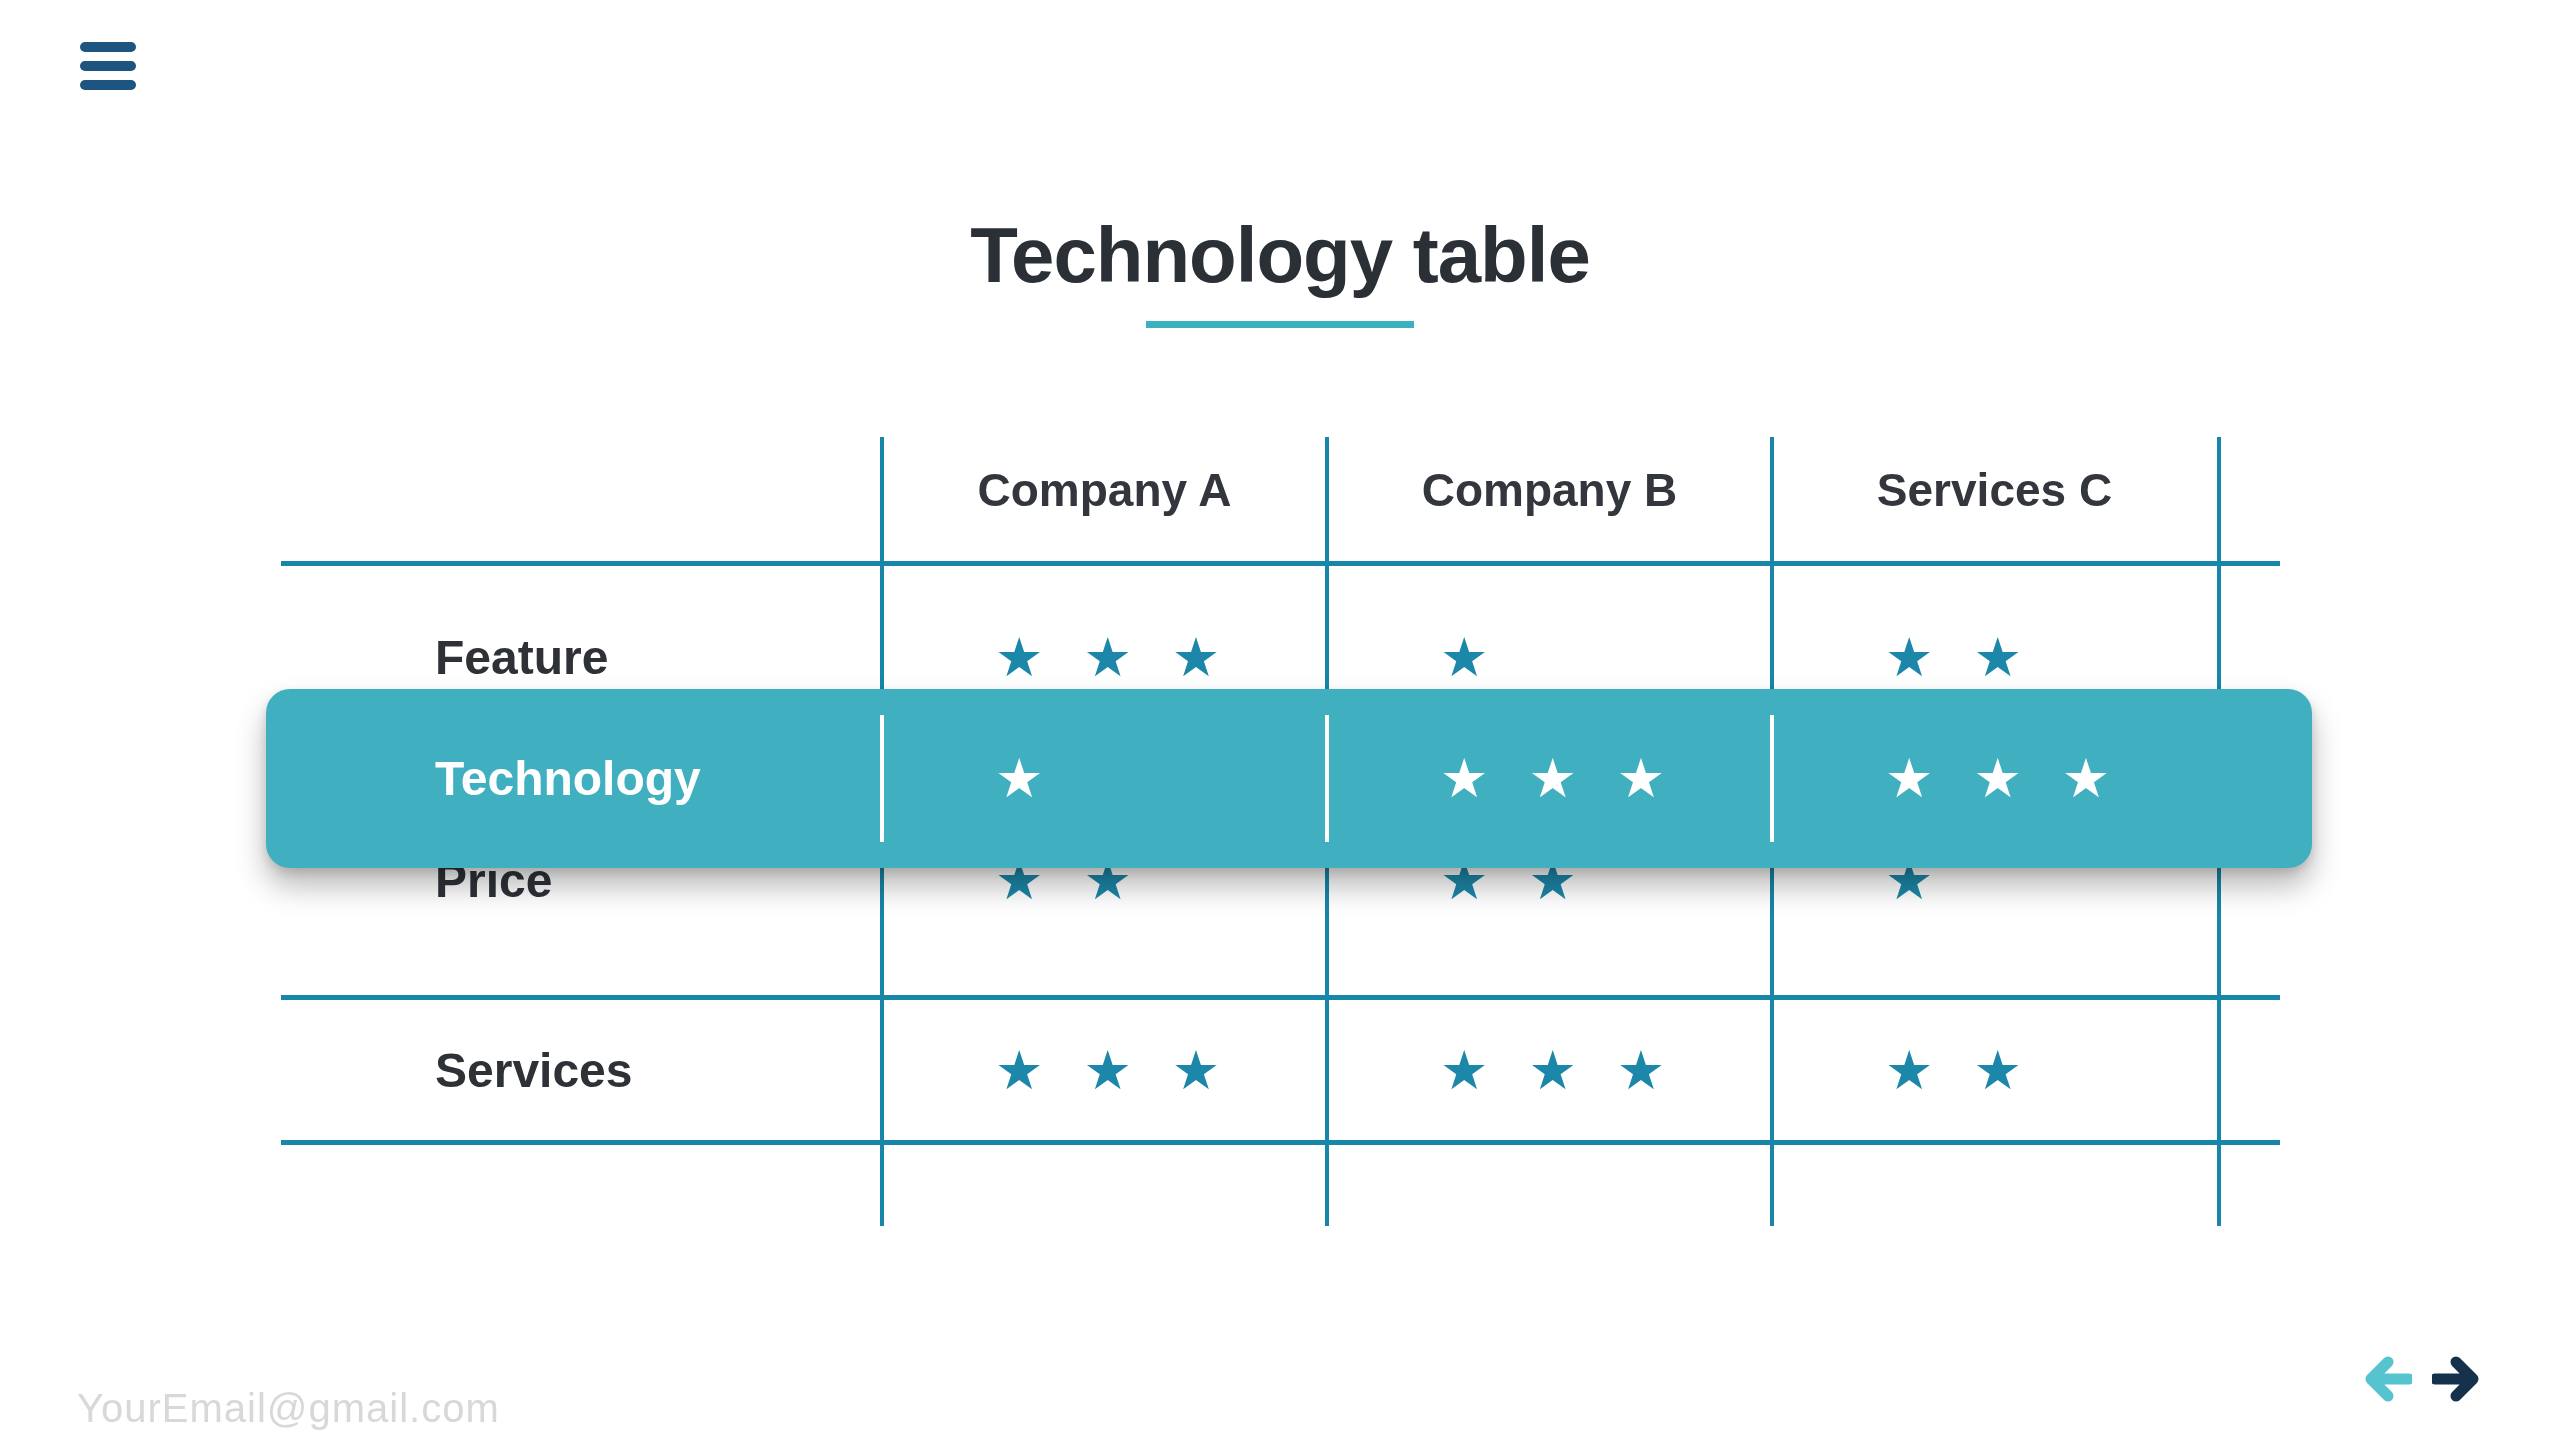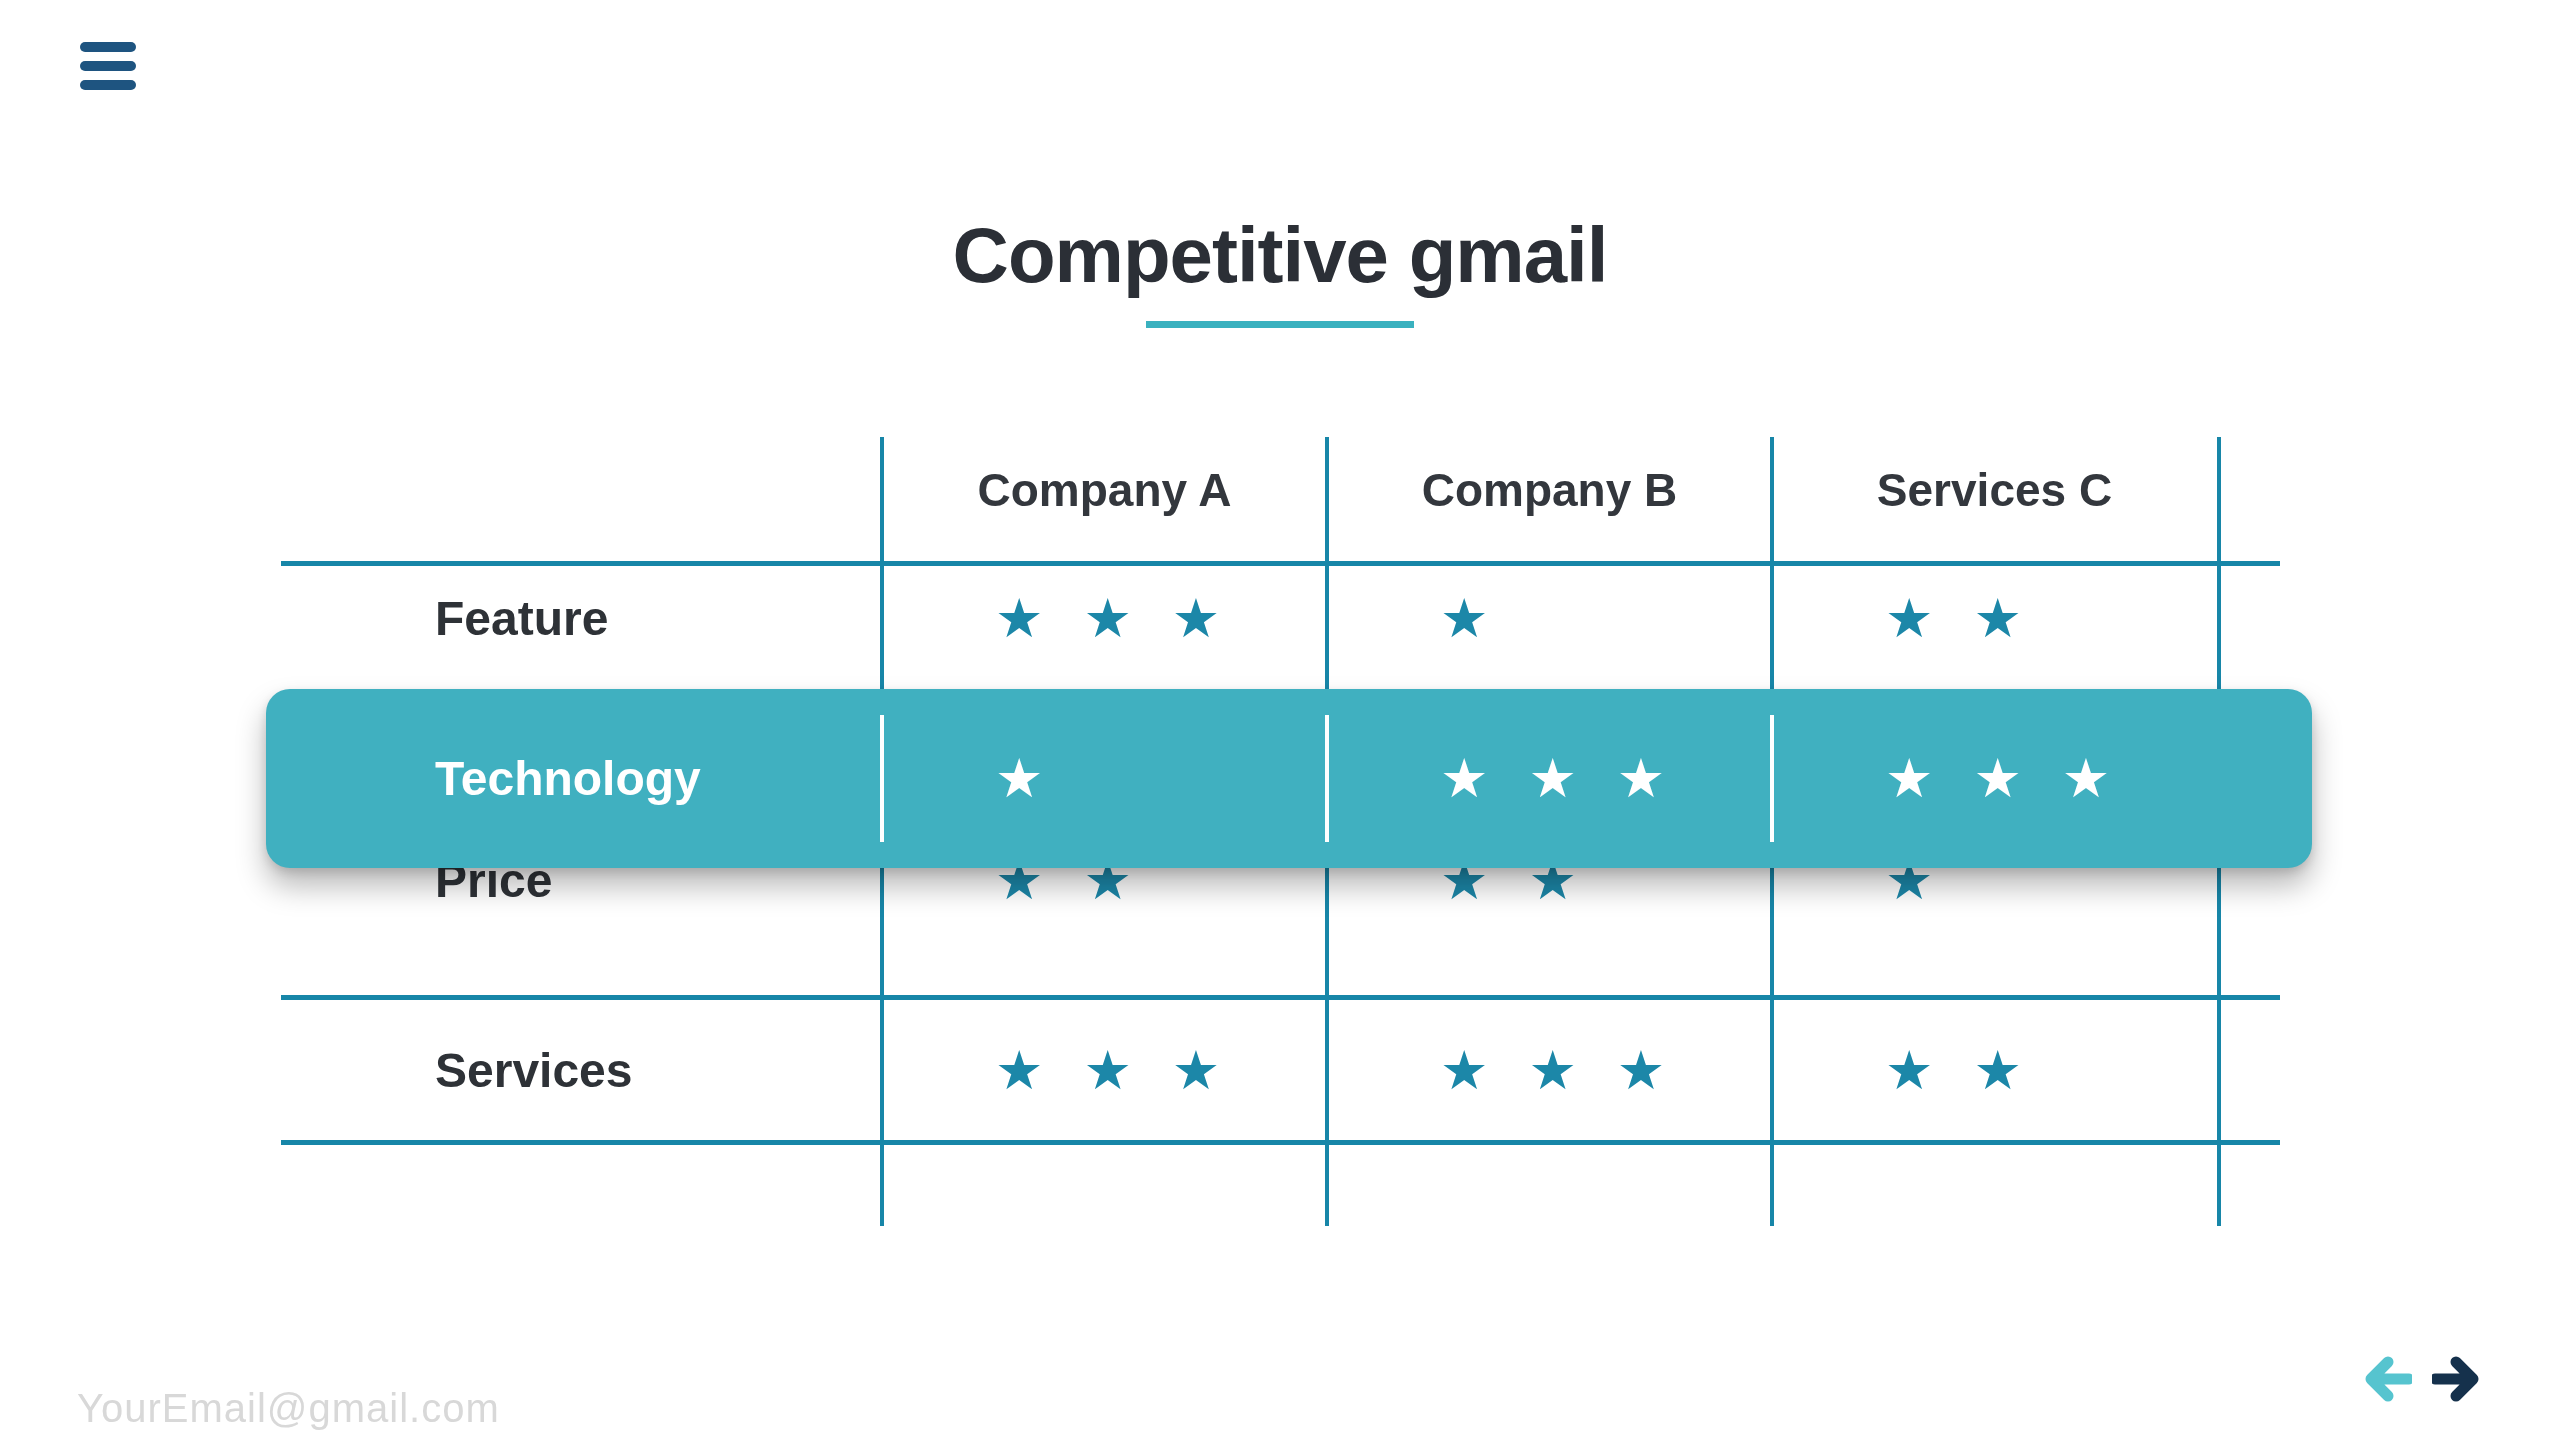--- a/index.html
+++ b/index.html
@@ -113,36 +113,36 @@
 </style>
 </head>
 <body>
 
 <button class="menu-btn" aria-label="menu">
   <span class="bar"></span>
   <span class="bar"></span>
   <span class="bar"></span>
 </button>
 
-<h1 class="title">Competitive gmail</h1>
+<h1 class="title">Technology table</h1>
 <div class="title-underline"></div>
 
 <div class="vline" style="left:880px"></div>
 <div class="vline" style="left:1325px"></div>
 <div class="vline" style="left:1770px"></div>
 <div class="vline" style="left:2217px"></div>
 <div class="hline" style="top:561px"></div>
 <div class="hline" style="top:995px"></div>
 <div class="hline" style="top:1140px"></div>
 
 <div class="col-header" style="left:882px">Company A</div>
 <div class="col-header" style="left:1327px">Company B</div>
 <div class="col-header" style="left:1772px">Services C</div>
 
-<div class="row" style="top:546px">
+<div class="row" style="top:585px">
   <div class="row-label">Feature</div>
   <div class="stars col-a">★★★</div>
   <div class="stars col-b">★</div>
   <div class="stars col-c">★★</div>
 </div>
 
 <div class="row" style="top:808px">
   <div class="row-label">Price</div>
   <div class="stars col-a">★★</div>
   <div class="stars col-b">★★</div>

